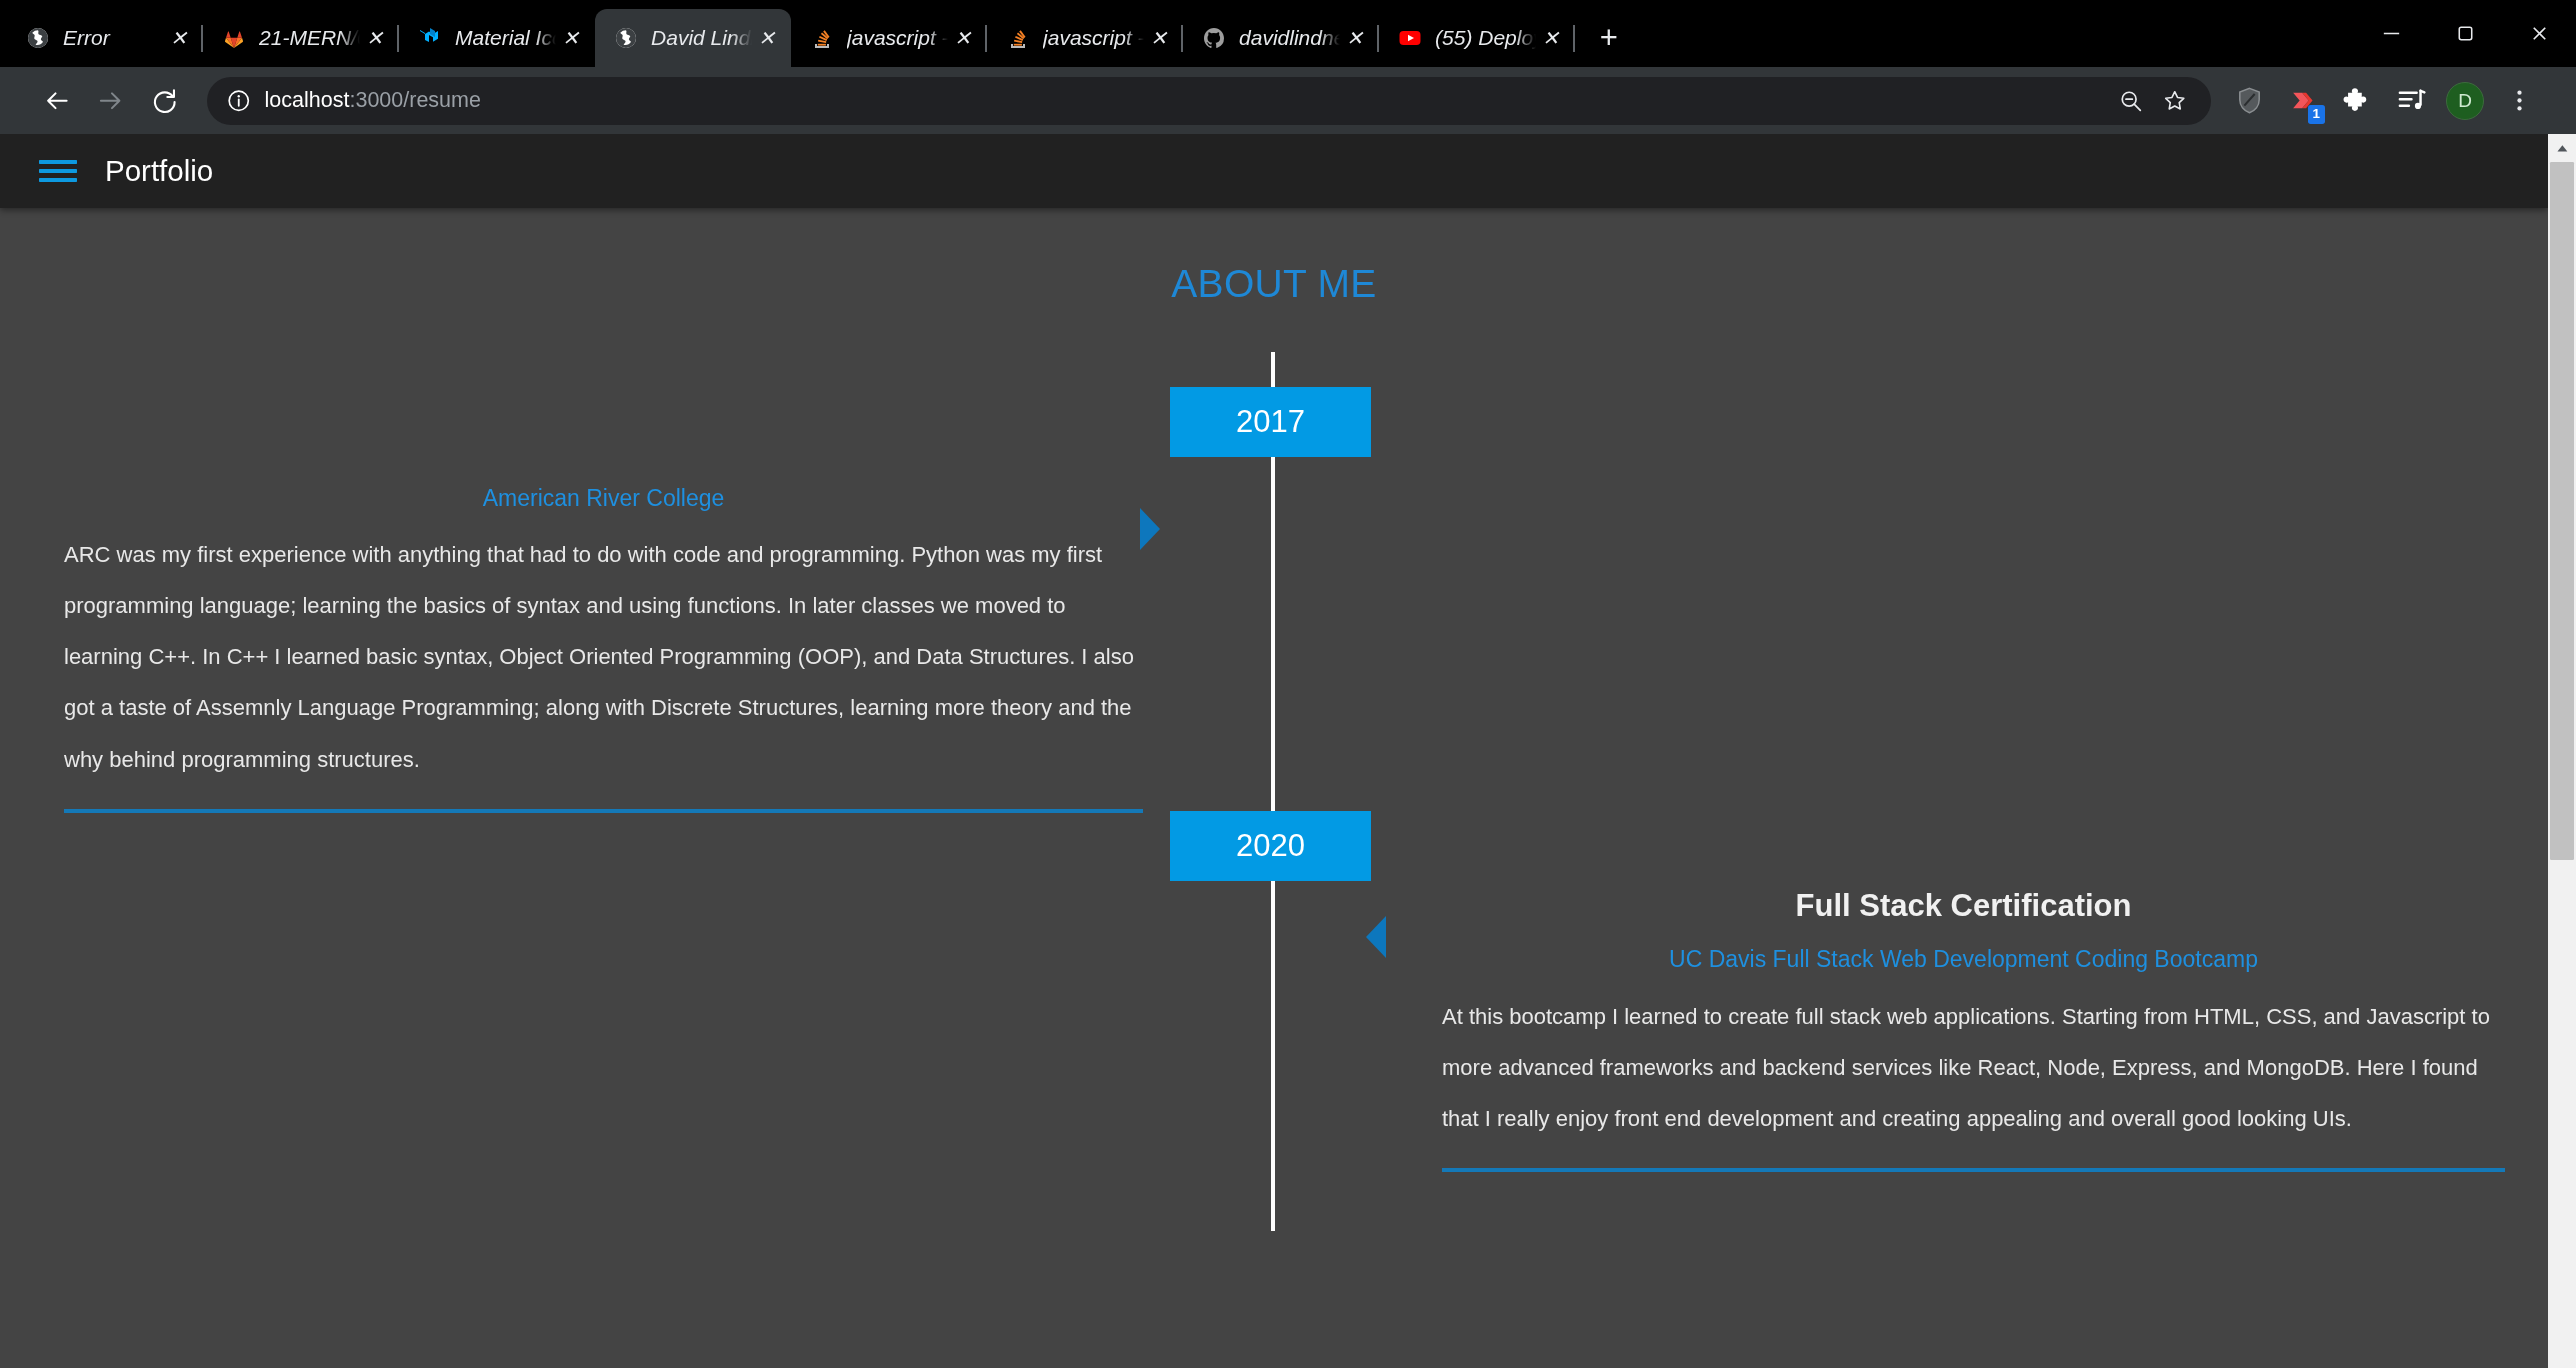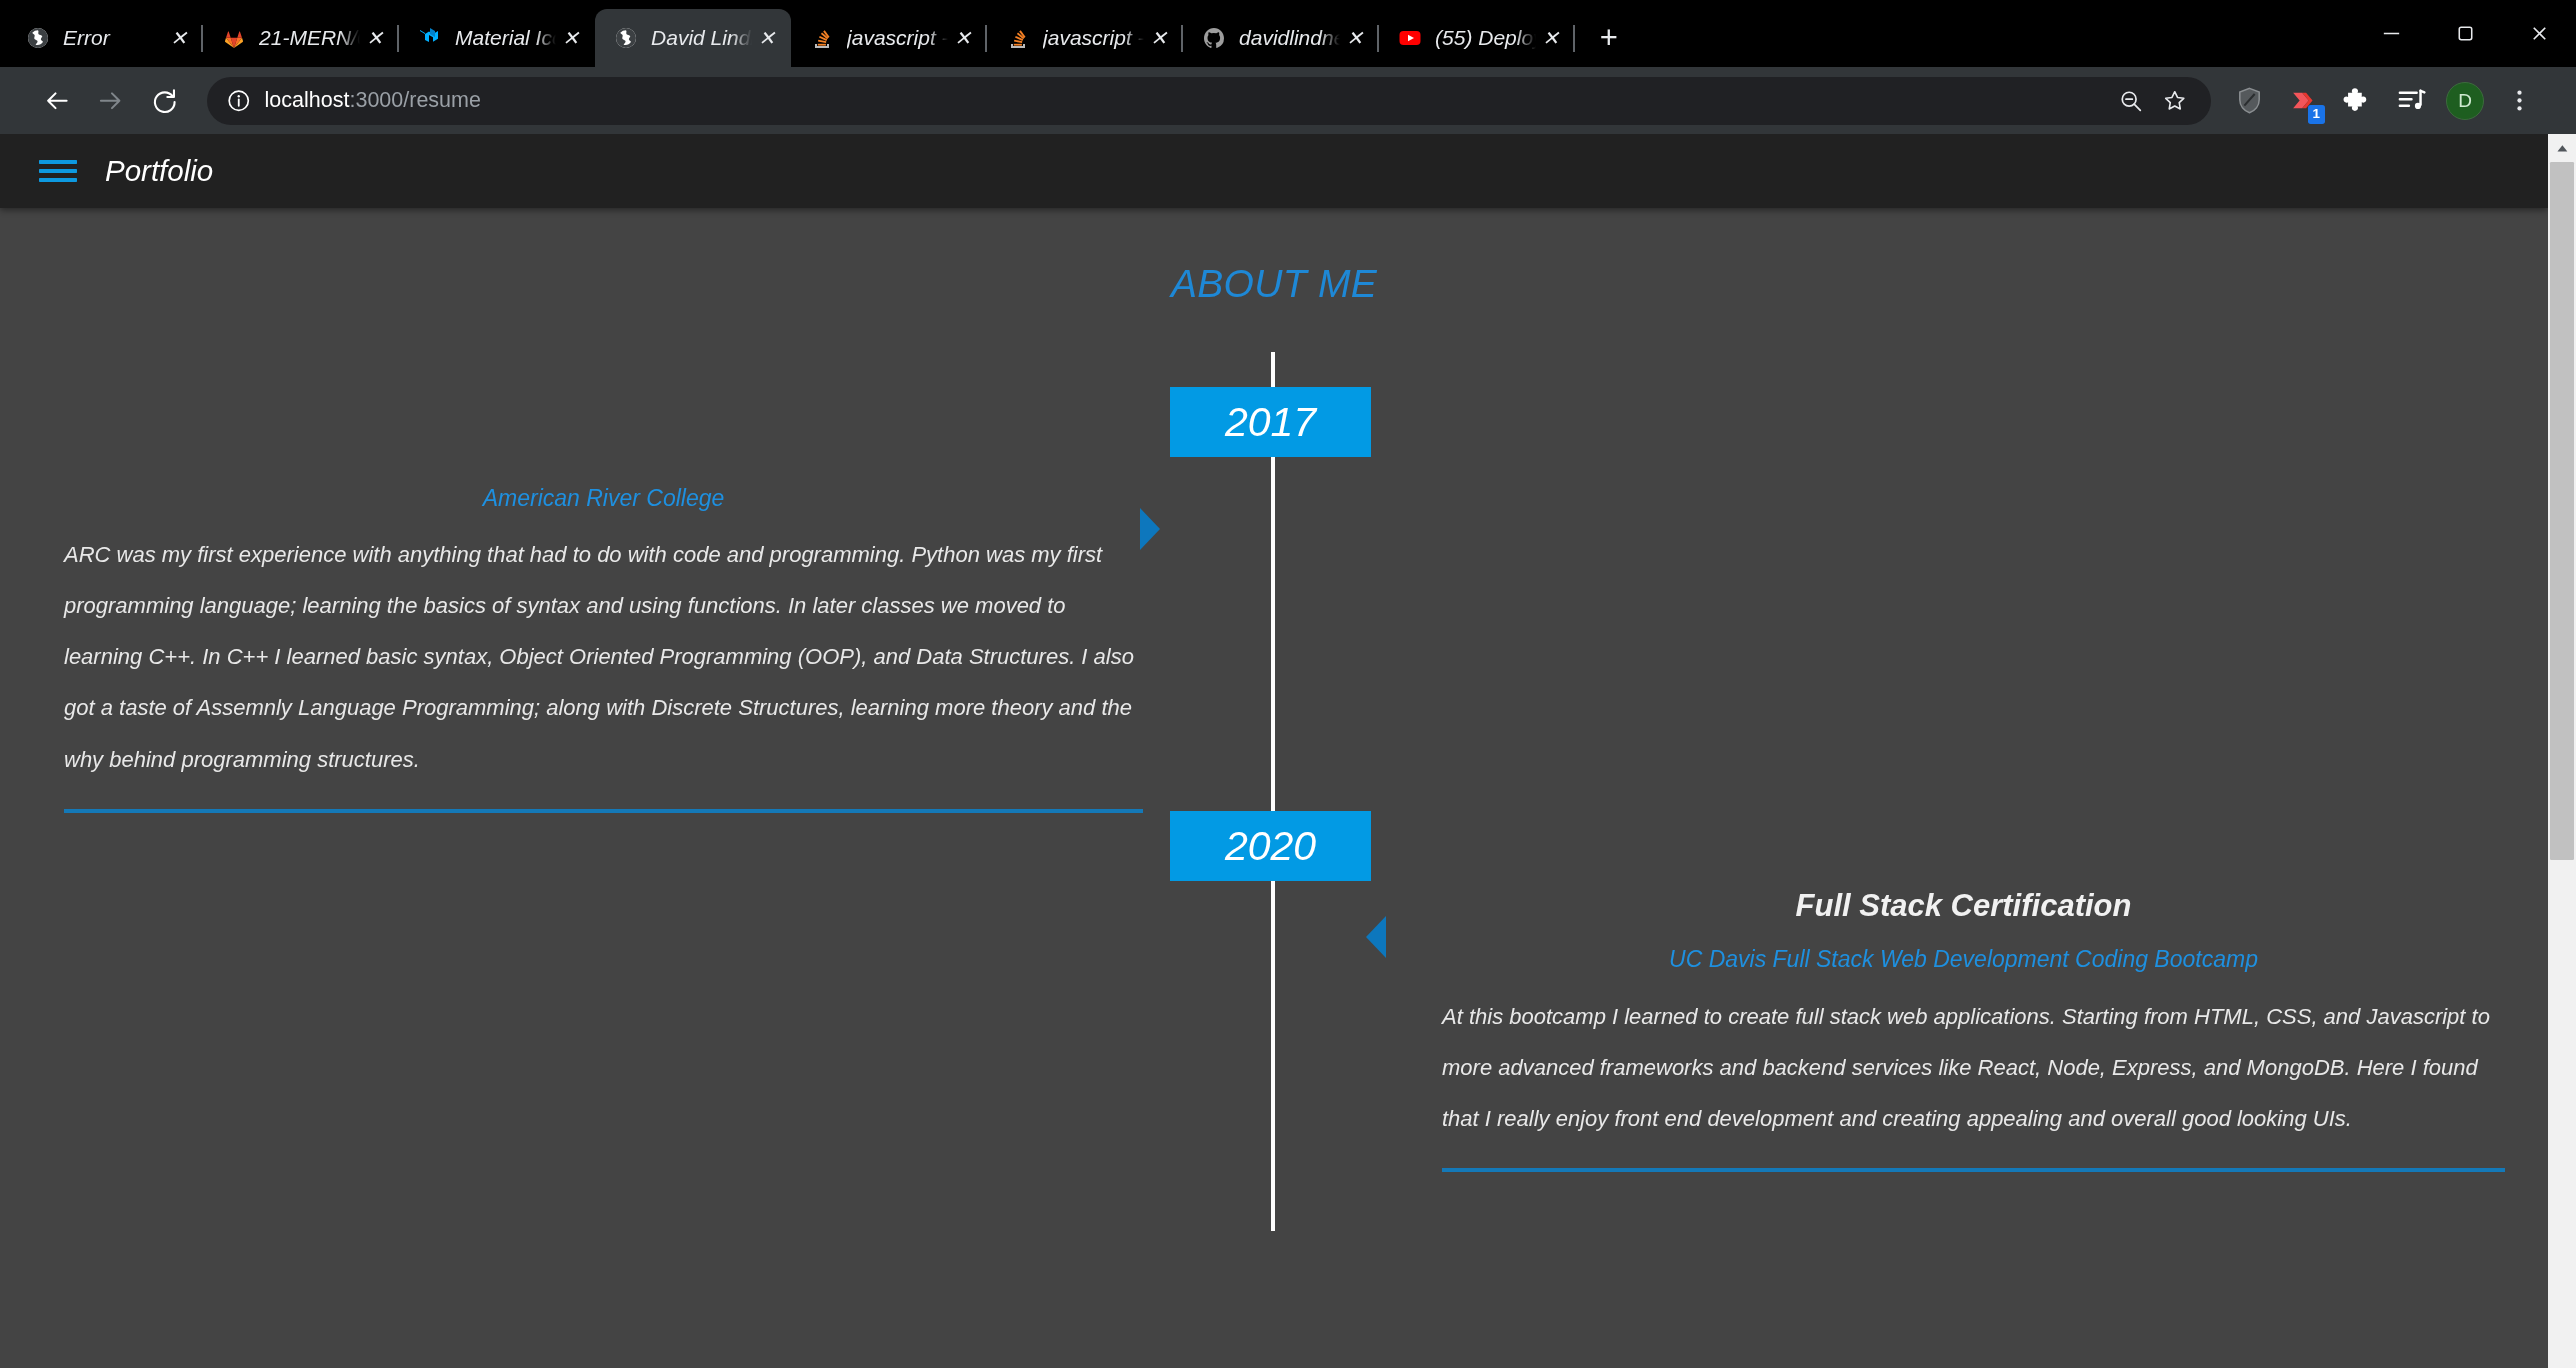--- a/index.html
+++ b/index.html
@@ -146,21 +146,20 @@
     border: 1.3px solid #3c6b3d;
   }
 
   
   .viewport {
     flex: 1 1 auto;
     position: relative;
     display: flex;
     background: #ec4899;
     overflow: hidden;
-    font-style: italic;
   }
   .page {
     flex: 1 1 auto;
     position: relative;
     overflow: hidden;
   }
 
   .appbar {
     height: 74px;
     background: #212121;
@@ -207,21 +206,21 @@
   }
 
   .date-chip {
     position: absolute;
     left: 1170px;
     width: 201px;
     height: 70px;
     background: #029ae4;
     color: #ffffff;
     display: flex; align-items: center; justify-content: center;
-    font-size: 41px;
+    font-size: 31px;
     z-index: 3;
   }
   .chip-2017 { top: 35px; }
   .chip-2020 { top: 459px; }
 
   .entry { position: absolute; }
   .entry-left { left: 64px; width: 1079px; text-align: left; }
   .entry-right { left: 1423px; width: 1081px; text-align: left; }
 
   .entry-head {

